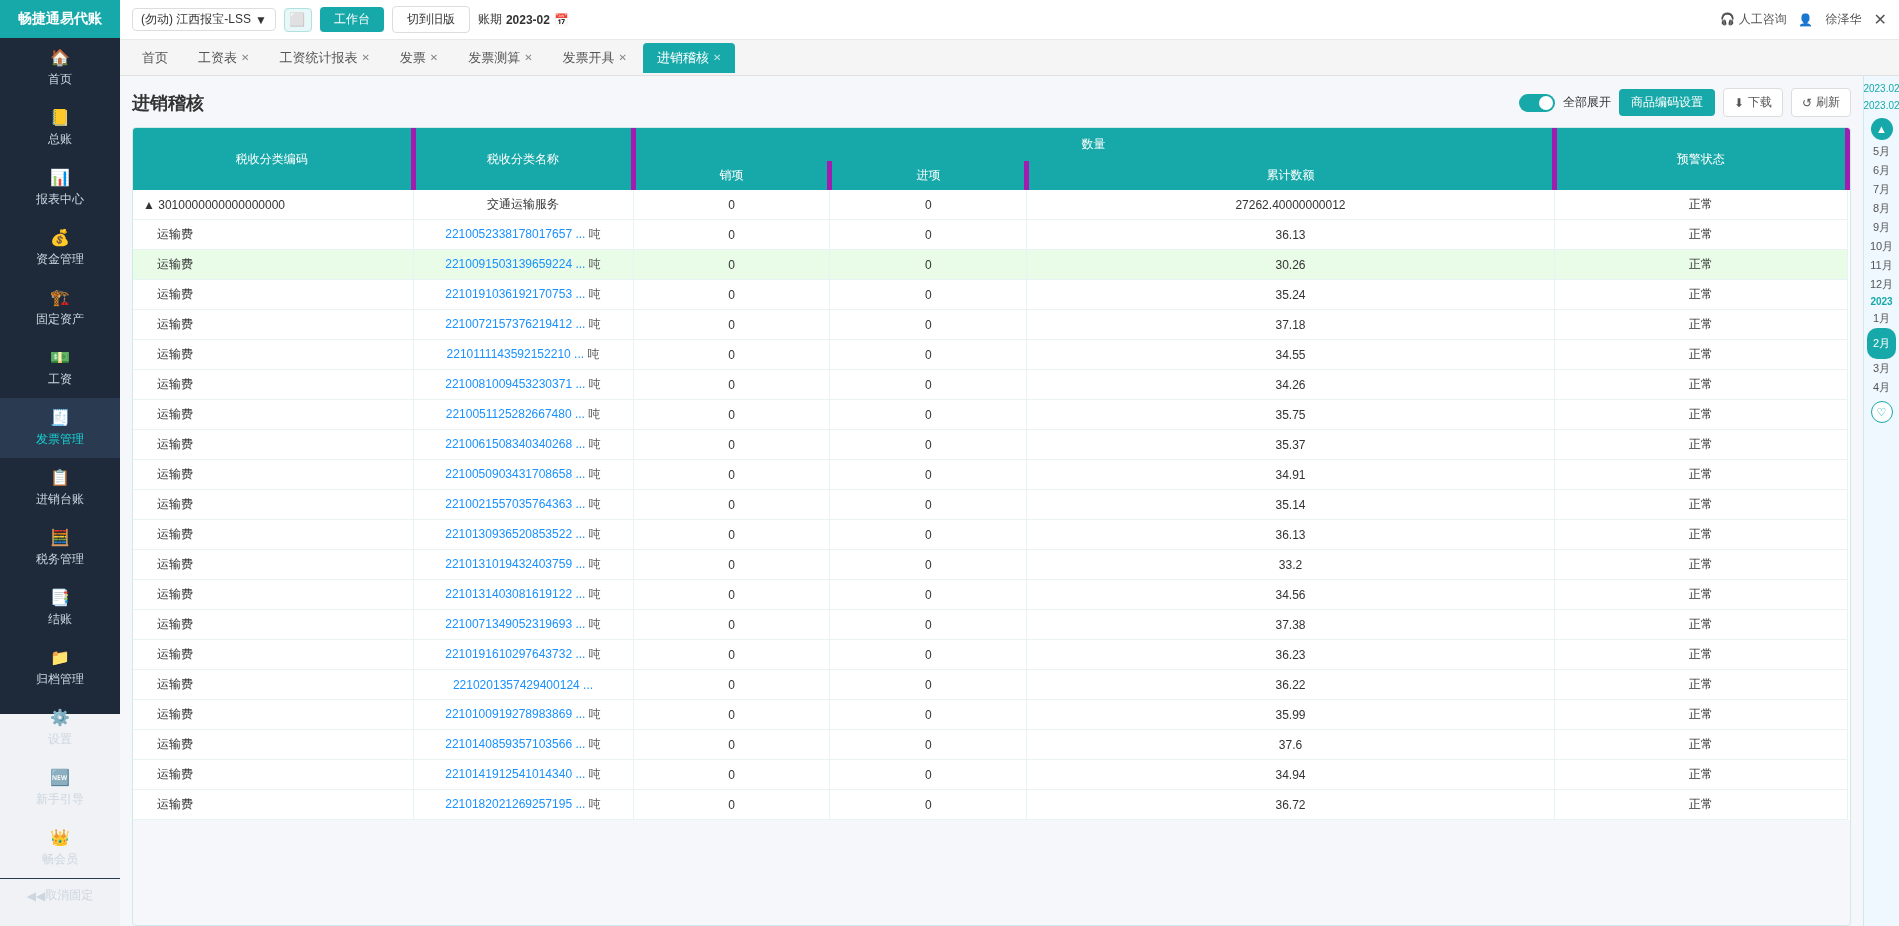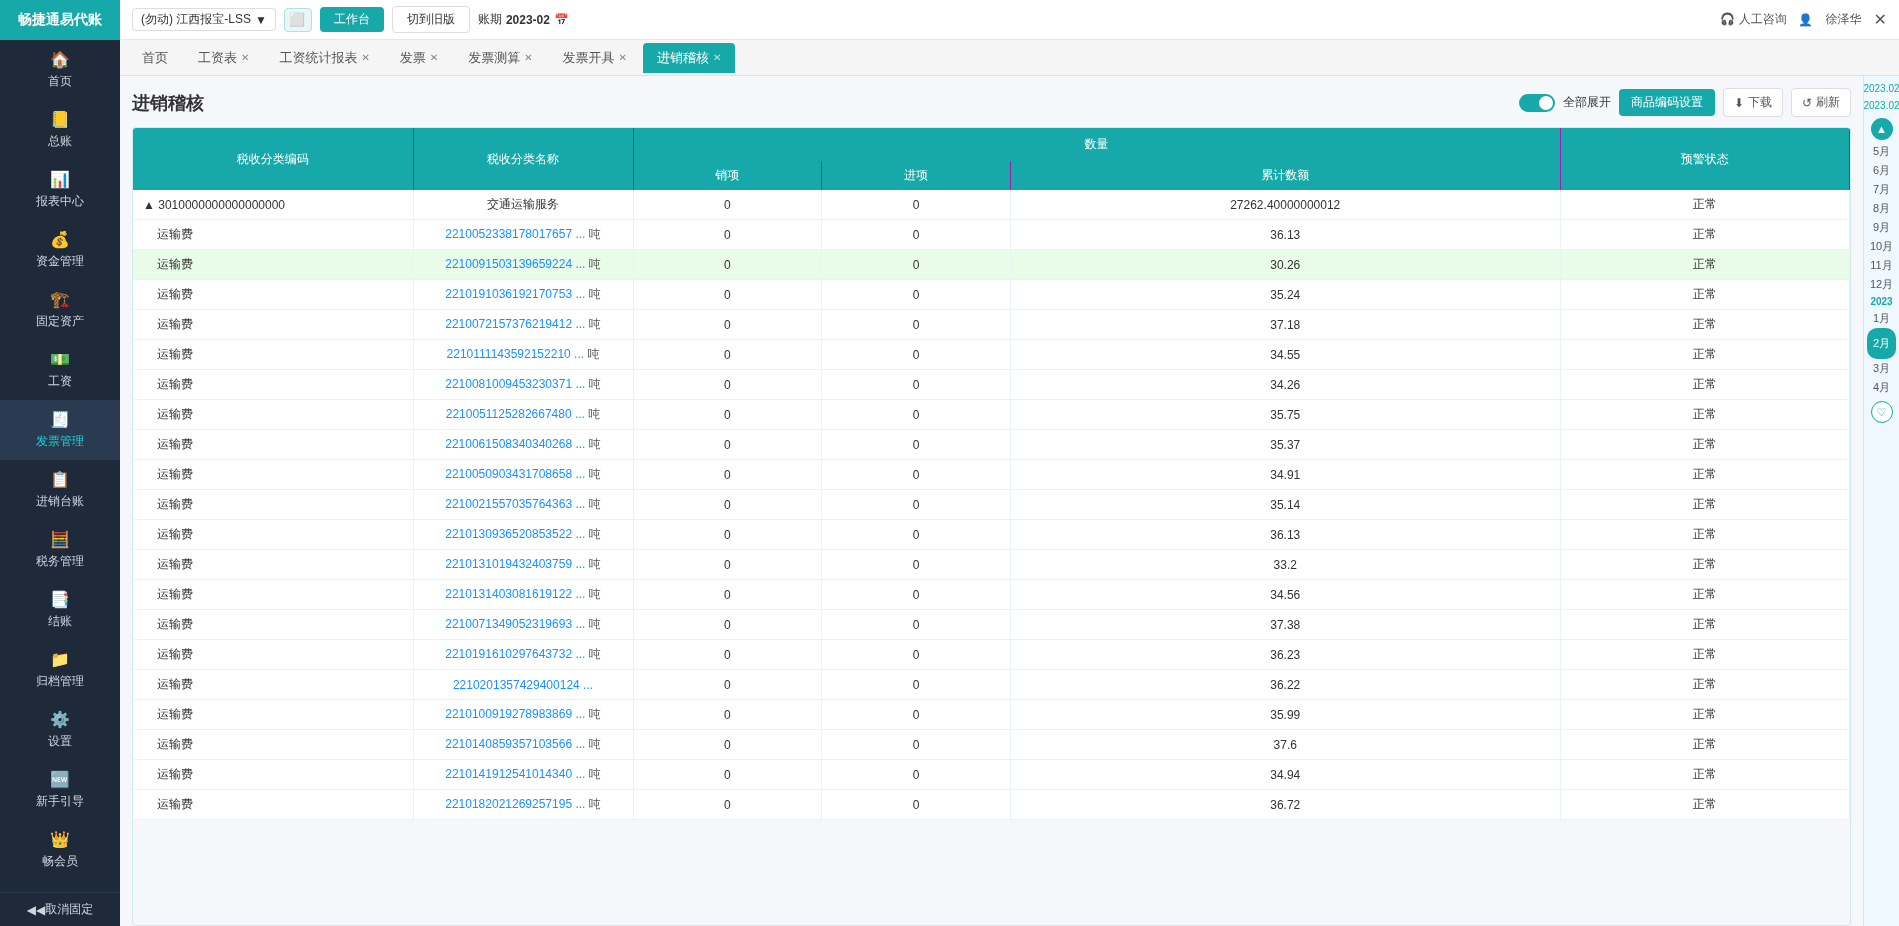--- a/index.html
+++ b/index.html
@@ -6,21 +6,21 @@
     body { font-family: 'Microsoft YaHei', Arial, sans-serif; font-size: 13px; background: #f0f2f5; display: flex; height: 926px; overflow: hidden; }
 
     
     .sidebar {
       width: 120px;
       background: #1e2a3a;
       color: #cdd6e0;
       display: flex;
       flex-direction: column;
       flex-shrink: 0;
-      height: 926px;
+      height: 714px;
     }
     .sidebar-logo {
       background: #17a9a9;
       padding: 10px 8px;
       color: white;
       font-size: 14px;
       font-weight: bold;
       text-align: center;
       height: 40px;
       display: flex;
@@ -237,21 +237,21 @@
       width: 100%;
       border-collapse: collapse;
       background: white;
       font-size: 12px;
     }
     thead tr th {
       background: #17a9a9;
       color: white;
       padding: 8px 10px;
       text-align: center;
-      border-right: 1px solid #a21caf;
+      border-right: 5px solid #a21caf;
       white-space: nowrap;
       font-weight: normal;
     }
     thead tr.sub-header th {
       background: #17a9a9;
       padding: 6px 10px;
     }
     tbody tr td {
       padding: 6px 10px;
       border-bottom: 1px solid #e8f4f4;

